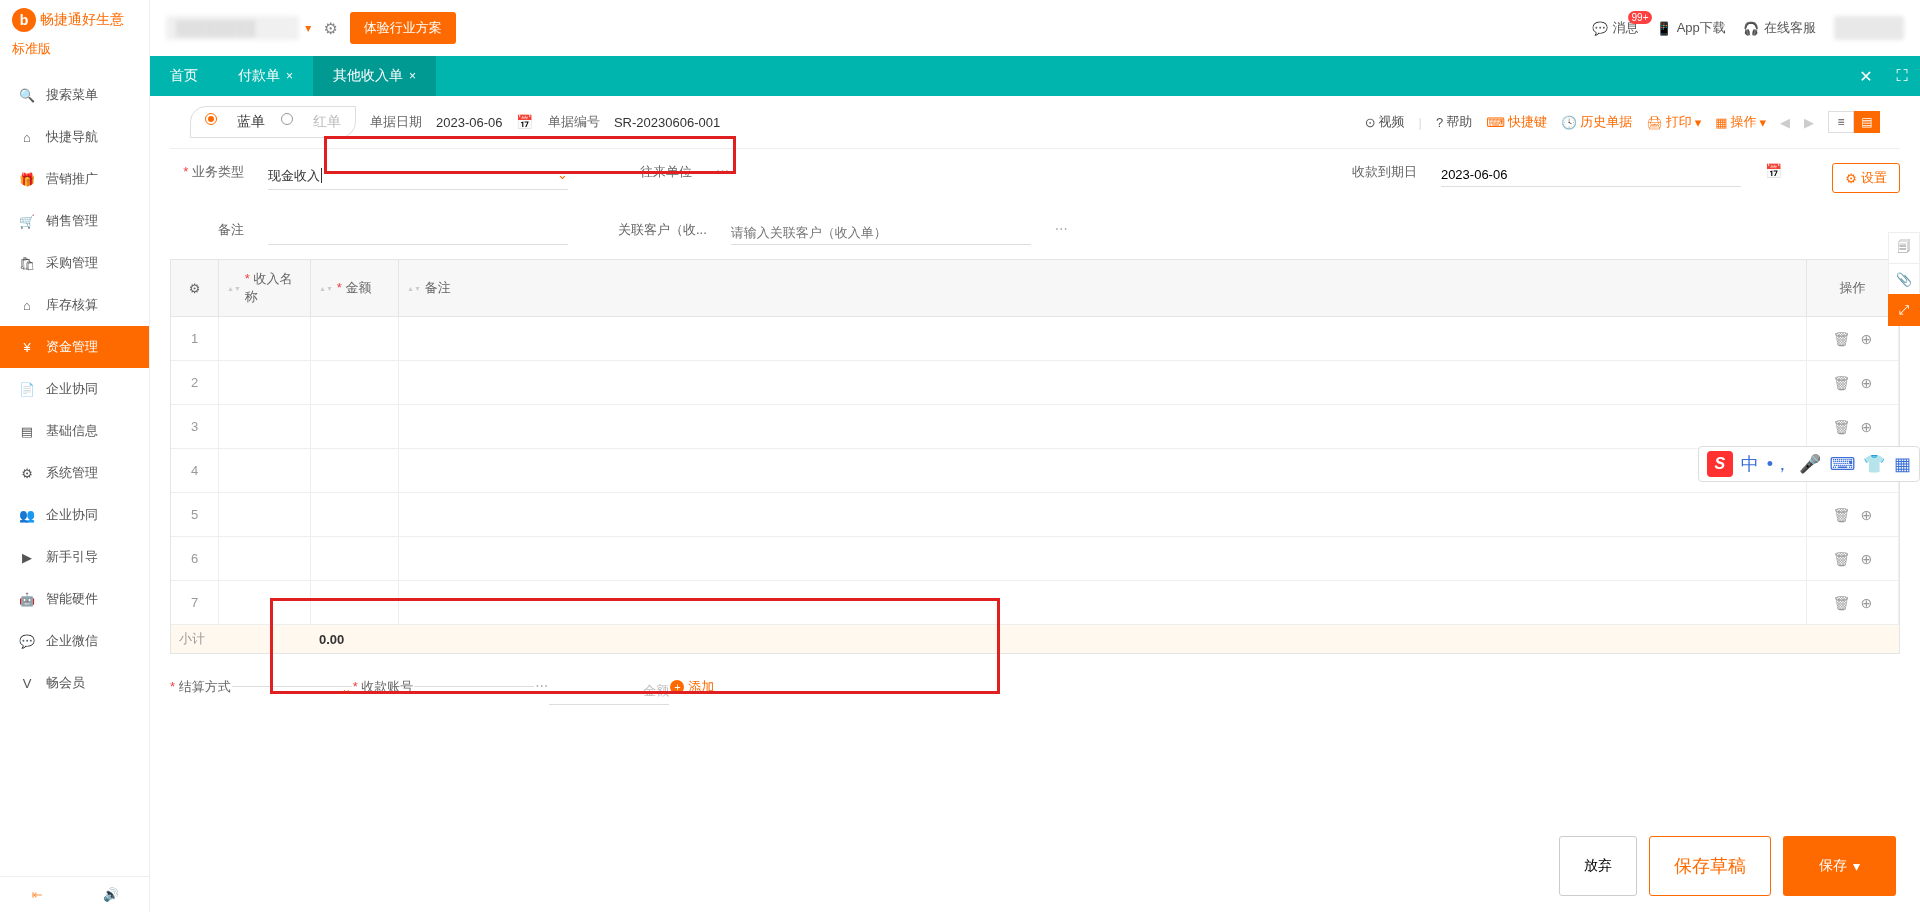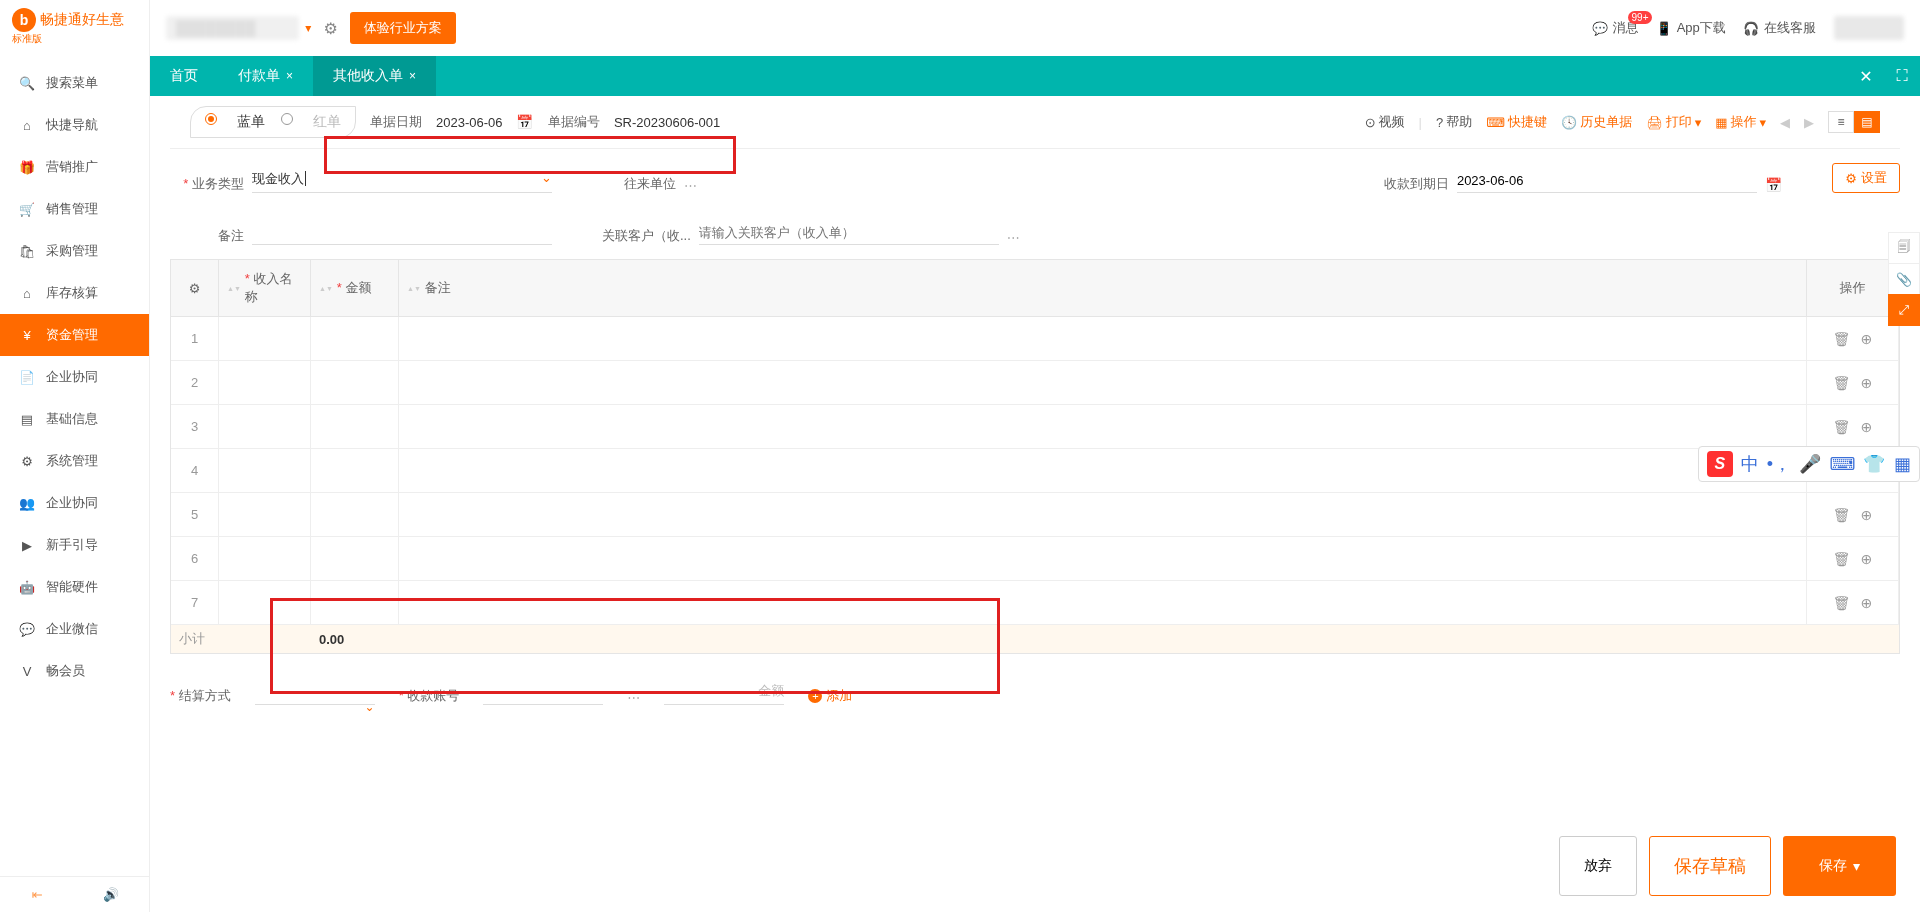--- a/index.html
+++ b/index.html
@@ -5,21 +5,21 @@
 * { box-sizing: border-box; margin: 0; padding: 0; }
 body { font-family: "Microsoft YaHei", Arial, sans-serif; font-size: 13px; color: #333; background: #fff; overflow: hidden; }
 .app { display: flex; height: 912px; width: 1920px; }
 
 
 .sidebar { width: 150px; background: #fff; border-right: 1px solid #eee; display: flex; flex-direction: column; }
 .logo-area { padding: 8px 12px; }
 .logo-row { display: flex; align-items: center; gap: 4px; }
 .logo-icon { width: 24px; height: 24px; background: #ff6a00; border-radius: 50%; display: flex; align-items: center; justify-content: center; color: #fff; font-weight: bold; font-size: 14px; }
 .logo-text { color: #ff6a00; font-size: 14px; font-weight: 500; }
-.logo-sub { color: #ff6a00; font-size: 10px; margin-top: 0; }
+.logo-sub { color: #ff6a00; font-size: 13px; margin-top: 8px; }
 .nav { flex: 1; padding-top: 8px; }
 .nav-item { display: flex; align-items: center; gap: 10px; padding: 12px 18px; color: #555; cursor: pointer; }
 .nav-item.active { background: #ff6a00; color: #fff; }
 .nav-item .ico { width: 18px; height: 18px; display: flex; align-items: center; justify-content: center; }
 .sidebar-footer { display: flex; border-top: 1px solid #eee; }
 .sidebar-footer div { flex: 1; text-align: center; padding: 10px 0; color: #ff9a4d; cursor: pointer; }
 
 
 .main { flex: 1; display: flex; flex-direction: column; background: #f5f5f5; position: relative; }
 
@@ -55,21 +55,21 @@
 .toolbar-right { margin-left:auto; display:flex; align-items:center; gap:14px; color:#555; font-size:13px; }
 .tb-link { display:flex; align-items:center; gap:3px; cursor:pointer; }
 .tb-link.orange { color:#ff6a00; }
 .view-toggle { display:flex; }
 .vt-btn { width:26px; height:22px; border:1px solid #ddd; display:flex; align-items:center; justify-content:center; cursor:pointer; font-size:12px; }
 .vt-btn.on { background:#ff6a00; color:#fff; border-color:#ff6a00; }
 
 
 .content-wrap { background:#fff; margin:0 0; padding:0 20px 20px; flex:1; display:flex; flex-direction:column; position:relative; }
 .form-row { display:flex; gap:50px; padding:14px 0; }
-.form-field { display:flex; align-items:flex-end; gap:8px; }
+.form-field { display:flex; align-items:flex-start; gap:24px; }
 .form-field label { font-size:13px; color:#666; min-width:74px; text-align:right; }
 .req::before { content:'* '; color:#f04040; }
 .fld-input { border:none; border-bottom:1px solid #ddd; padding:4px 0; width:300px; font-size:13px; outline:none; }
 .fld-sel { border:none; border-bottom:1px solid #ddd; padding:4px 20px 4px 0; width:300px; font-size:13px; position:relative; color:#333; }
 .fld-sel .chev { position:absolute; right:0; color:#ff6a00; }
 .placeholder { color:#bbb; }
 .more-ico { color:#999; cursor:pointer; }
 .btn-outline { border:1px solid #ff6a00; color:#ff6a00; background:#fff; padding:5px 12px; border-radius:3px; cursor:pointer; font-size:13px; display:flex; align-items:center; gap:4px; }
 
 
@@ -90,21 +90,21 @@
 .grid-row { display:flex; border-bottom:1px solid #eee; height:44px; }
 .grid-row .gc { border-right:1px solid #eee; display:flex; align-items:center; padding:0 8px; }
 .grid-row .gc-gear { justify-content:center; color:#999; }
 .gc-ops-icons { display:flex; gap:10px; color:#999; font-size:14px; }
 .grid-subtotal { display:flex; background:#fff8ee; height:28px; align-items:center; }
 .grid-subtotal .gc { border-right:1px solid transparent; padding:0 8px; }
 .grid-subtotal .gc-gear { justify-content:center; }
 .grid-subtotal .gc-amt { font-weight:600; }
 
 
-.settle-row { display:flex; align-items:flex-end; gap:24px; padding:24px 0 10px; font-size:13px; }
+.settle-row { display:flex; align-items:flex-start; gap:1px; padding:24px 0 10px; font-size:13px; }
 .settle-row label { color:#666; }
 .settle-field { border-bottom:1px solid #ddd; min-width:120px; padding:4px 0; position:relative; }
 .settle-field .chev { position:absolute; right:0; color:#ff6a00; font-size:12px; }
 .add-link { color:#ff6a00; display:flex; align-items:center; gap:4px; cursor:pointer; }
 .plus-circ { width:14px; height:14px; border-radius:50%; background:#ff6a00; color:#fff; display:inline-flex; align-items:center; justify-content:center; font-size:11px; }
 
 
 .footer-btns { position:absolute; bottom:16px; right:24px; display:flex; gap:12px; }
 .btn-plain { border:1px solid #ccc; background:#fff; padding:20px 24px; border-radius:3px; cursor:pointer; font-size:14px; }
 .btn-outline-o { border:1px solid #ff6a00; color:#ff6a00; background:#fff; padding:8px 24px; border-radius:3px; cursor:pointer; font-size:18px; }

